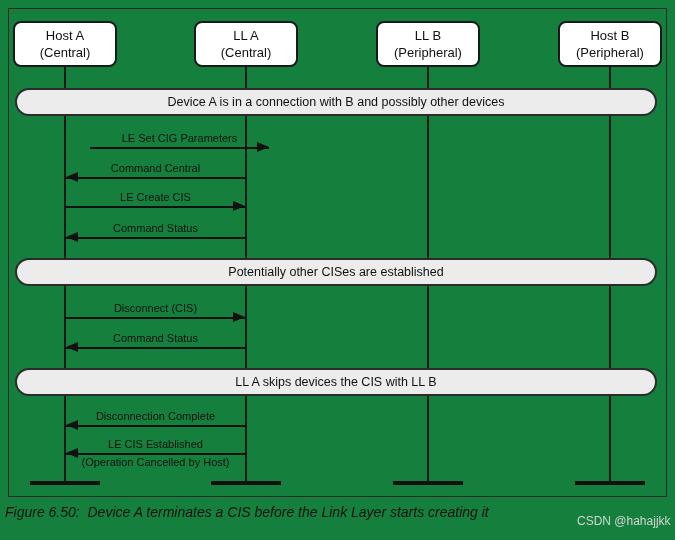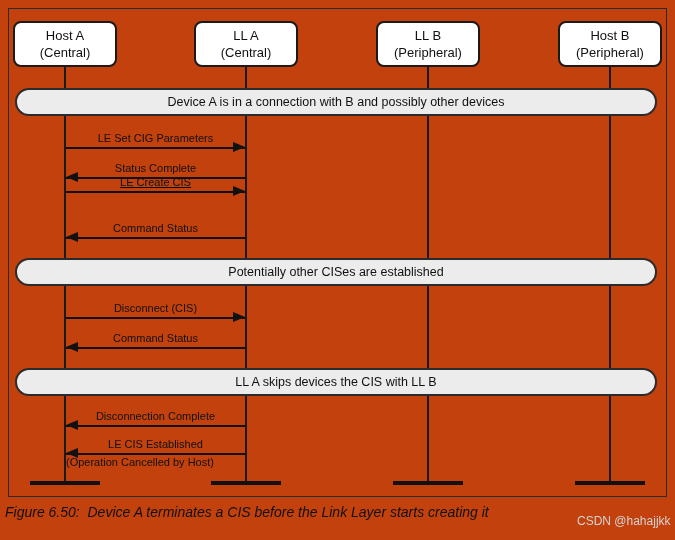--- a/index.html
+++ b/index.html
@@ -5,21 +5,21 @@
   html, body {
     margin: 0;
     padding: 0;
     background: #ffffff;
     font-family: "Liberation Sans", "DejaVu Sans", sans-serif;
   }
   .stage {
     position: relative;
     width: 675px;
     height: 540px;
-    background: #c2410c;
+    background: #15803d;
     overflow: hidden;
   }
   .frame {
     position: absolute;
     left: 8px; top: 8px;
     width: 659px; height: 489px;
     border: 1.5px solid #2b2b2b;
     box-sizing: border-box;
     background: transparent;
   }
@@ -74,21 +74,21 @@
     font-size: 11px;
     line-height: 13px;
     text-align: center;
     padding-bottom: 2px;
     color: #111;
     white-space: nowrap;
   }
   .msg-sublabel {
     font-size: 11px;
     line-height: 13px;
-    text-align: left;
+    text-align: center;
     padding-top: 1px;
     color: #111;
     white-space: nowrap;
   }
   .msg-line {
     position: relative;
     height: 0;
     border-top: 2px solid #111;
   }
   .head-right, .head-left {
@@ -159,35 +159,35 @@
   <div class="banner" style="top:88px;">
     <span>Device A is in a connection with B and possibly other devices</span>
   </div>
   <div class="banner" style="top:258px;">
     <span>Potentially other CISes are established</span>
   </div>
   <div class="banner" style="top:368px;">
     <span>LL A skips devices the CIS with LL B</span>
   </div>
 
-  <div class="msg" style="top:132px;">
+  <div class="msg" style="top:132px;padding-left:24px;">
     <div class="msg-label">LE Set CIG Parameters</div>
     <div class="msg-line">
       <div class="head-right"></div>
     </div>
   </div>
 
   <div class="msg" style="top:162px;">
-    <div class="msg-label">Status Complete</div>
-    <div class="msg-line">
-      <div class="head-left"></div>
-    </div>
-  </div>
-
-  <div class="msg" style="top:176px;text-decoration:underline;">
+    <div class="msg-label">Command Central</div>
+    <div class="msg-line">
+      <div class="head-left"></div>
+    </div>
+  </div>
+
+  <div class="msg" style="top:191px;">
     <div class="msg-label">LE Create CIS</div>
     <div class="msg-line">
       <div class="head-right"></div>
     </div>
   </div>
 
   <div class="msg" style="top:222px;">
     <div class="msg-label">Command Status</div>
     <div class="msg-line">
       <div class="head-left"></div>

